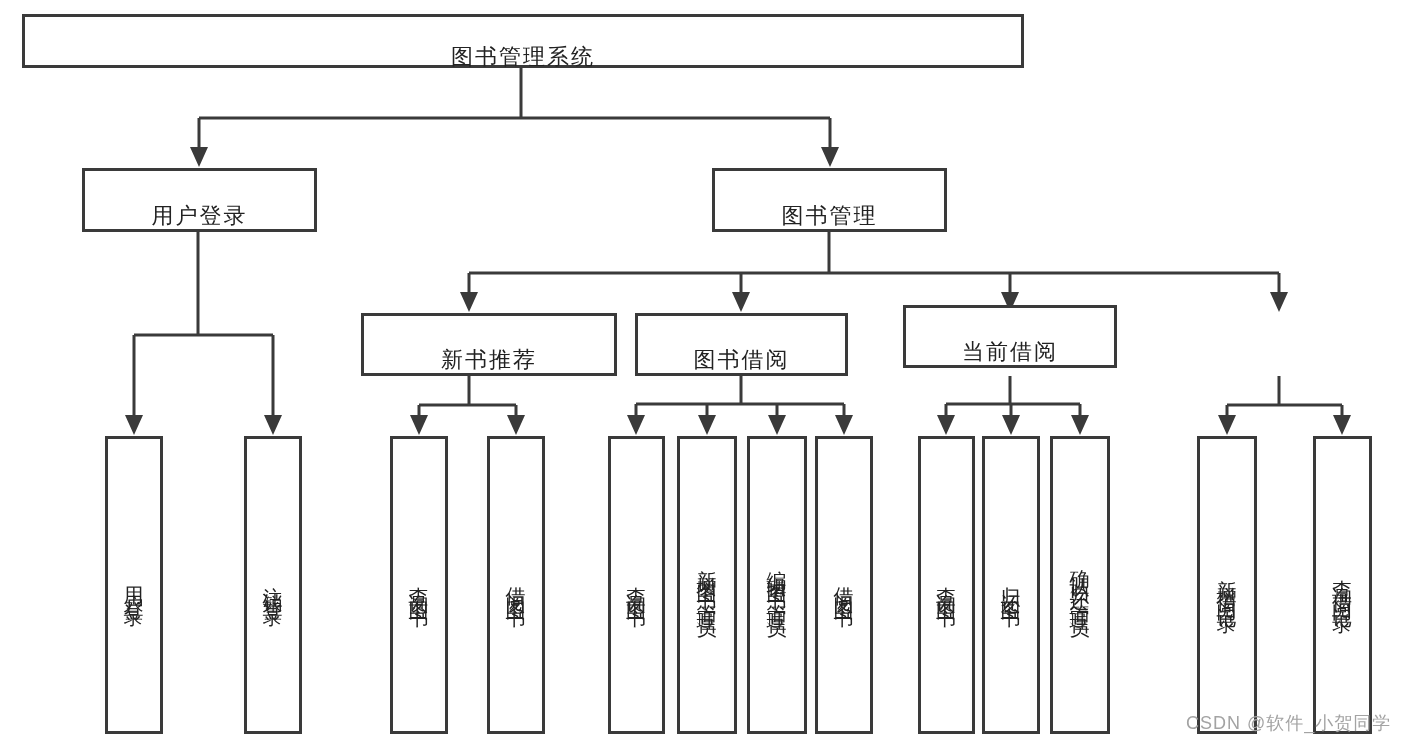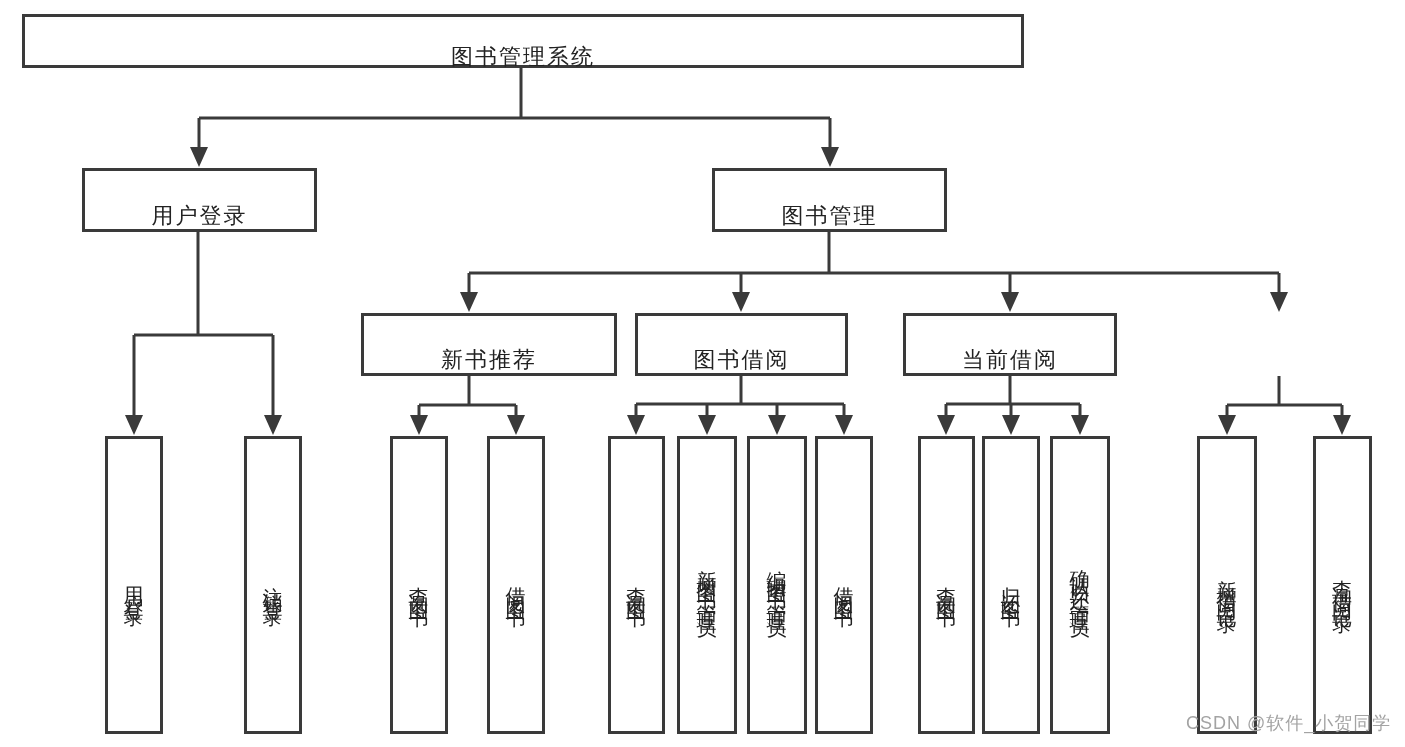--- a/index.html
+++ b/index.html
@@ -104,21 +104,21 @@
   <div class="node" style="left:712px; top:168px; width:235px; height:64px;">
     <span class="hlabel">图书管理</span>
   </div>
 
   <div class="node" style="left:361px; top:313px; width:256px; height:63px;">
     <span class="hlabel">新书推荐</span>
   </div>
   <div class="node" style="left:635px; top:313px; width:213px; height:63px;">
     <span class="hlabel">图书借阅</span>
   </div>
-  <div class="node" style="left:903px; top:313px; width:214px; height:63px;">
+  <div class="node" style="left:903px; top:305px; width:214px; height:63px;">
     <span class="hlabel">当前借阅</span>
   </div>
 
   <div class="vnode" style="left:105px; top:436px; width:58px; height:298px;">
     <span class="vlabel">用户登录</span>
   </div>
   <div class="vnode" style="left:244px; top:436px; width:58px; height:298px;">
     <span class="vlabel">注销登录</span>
   </div>
 

